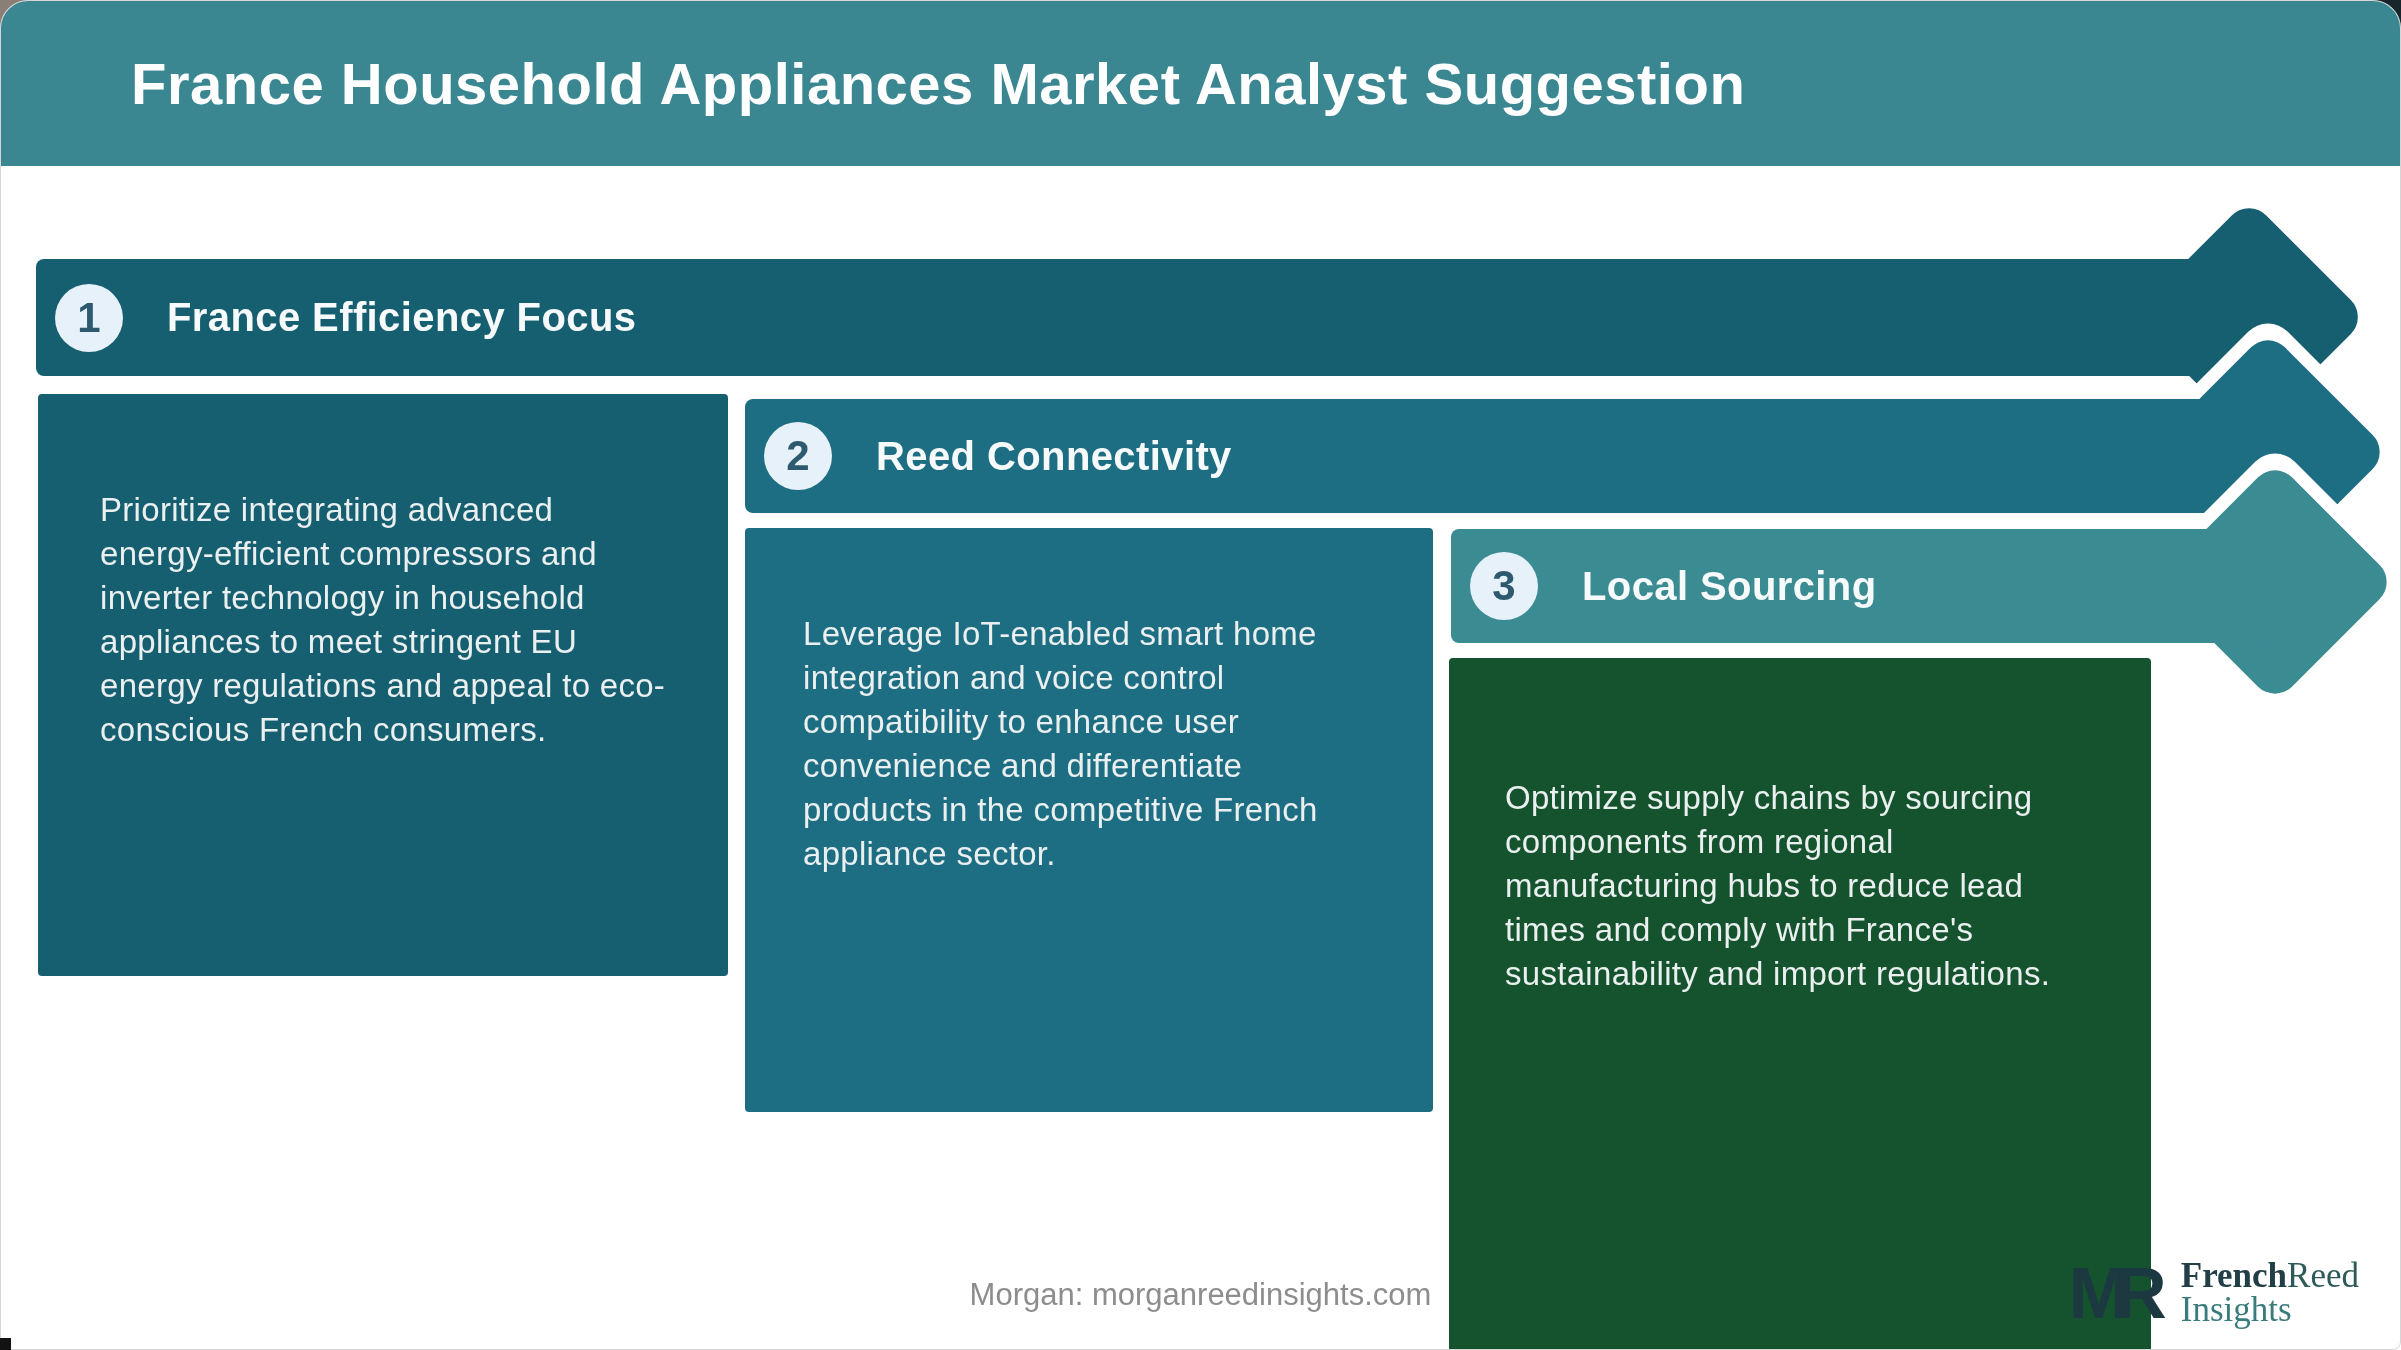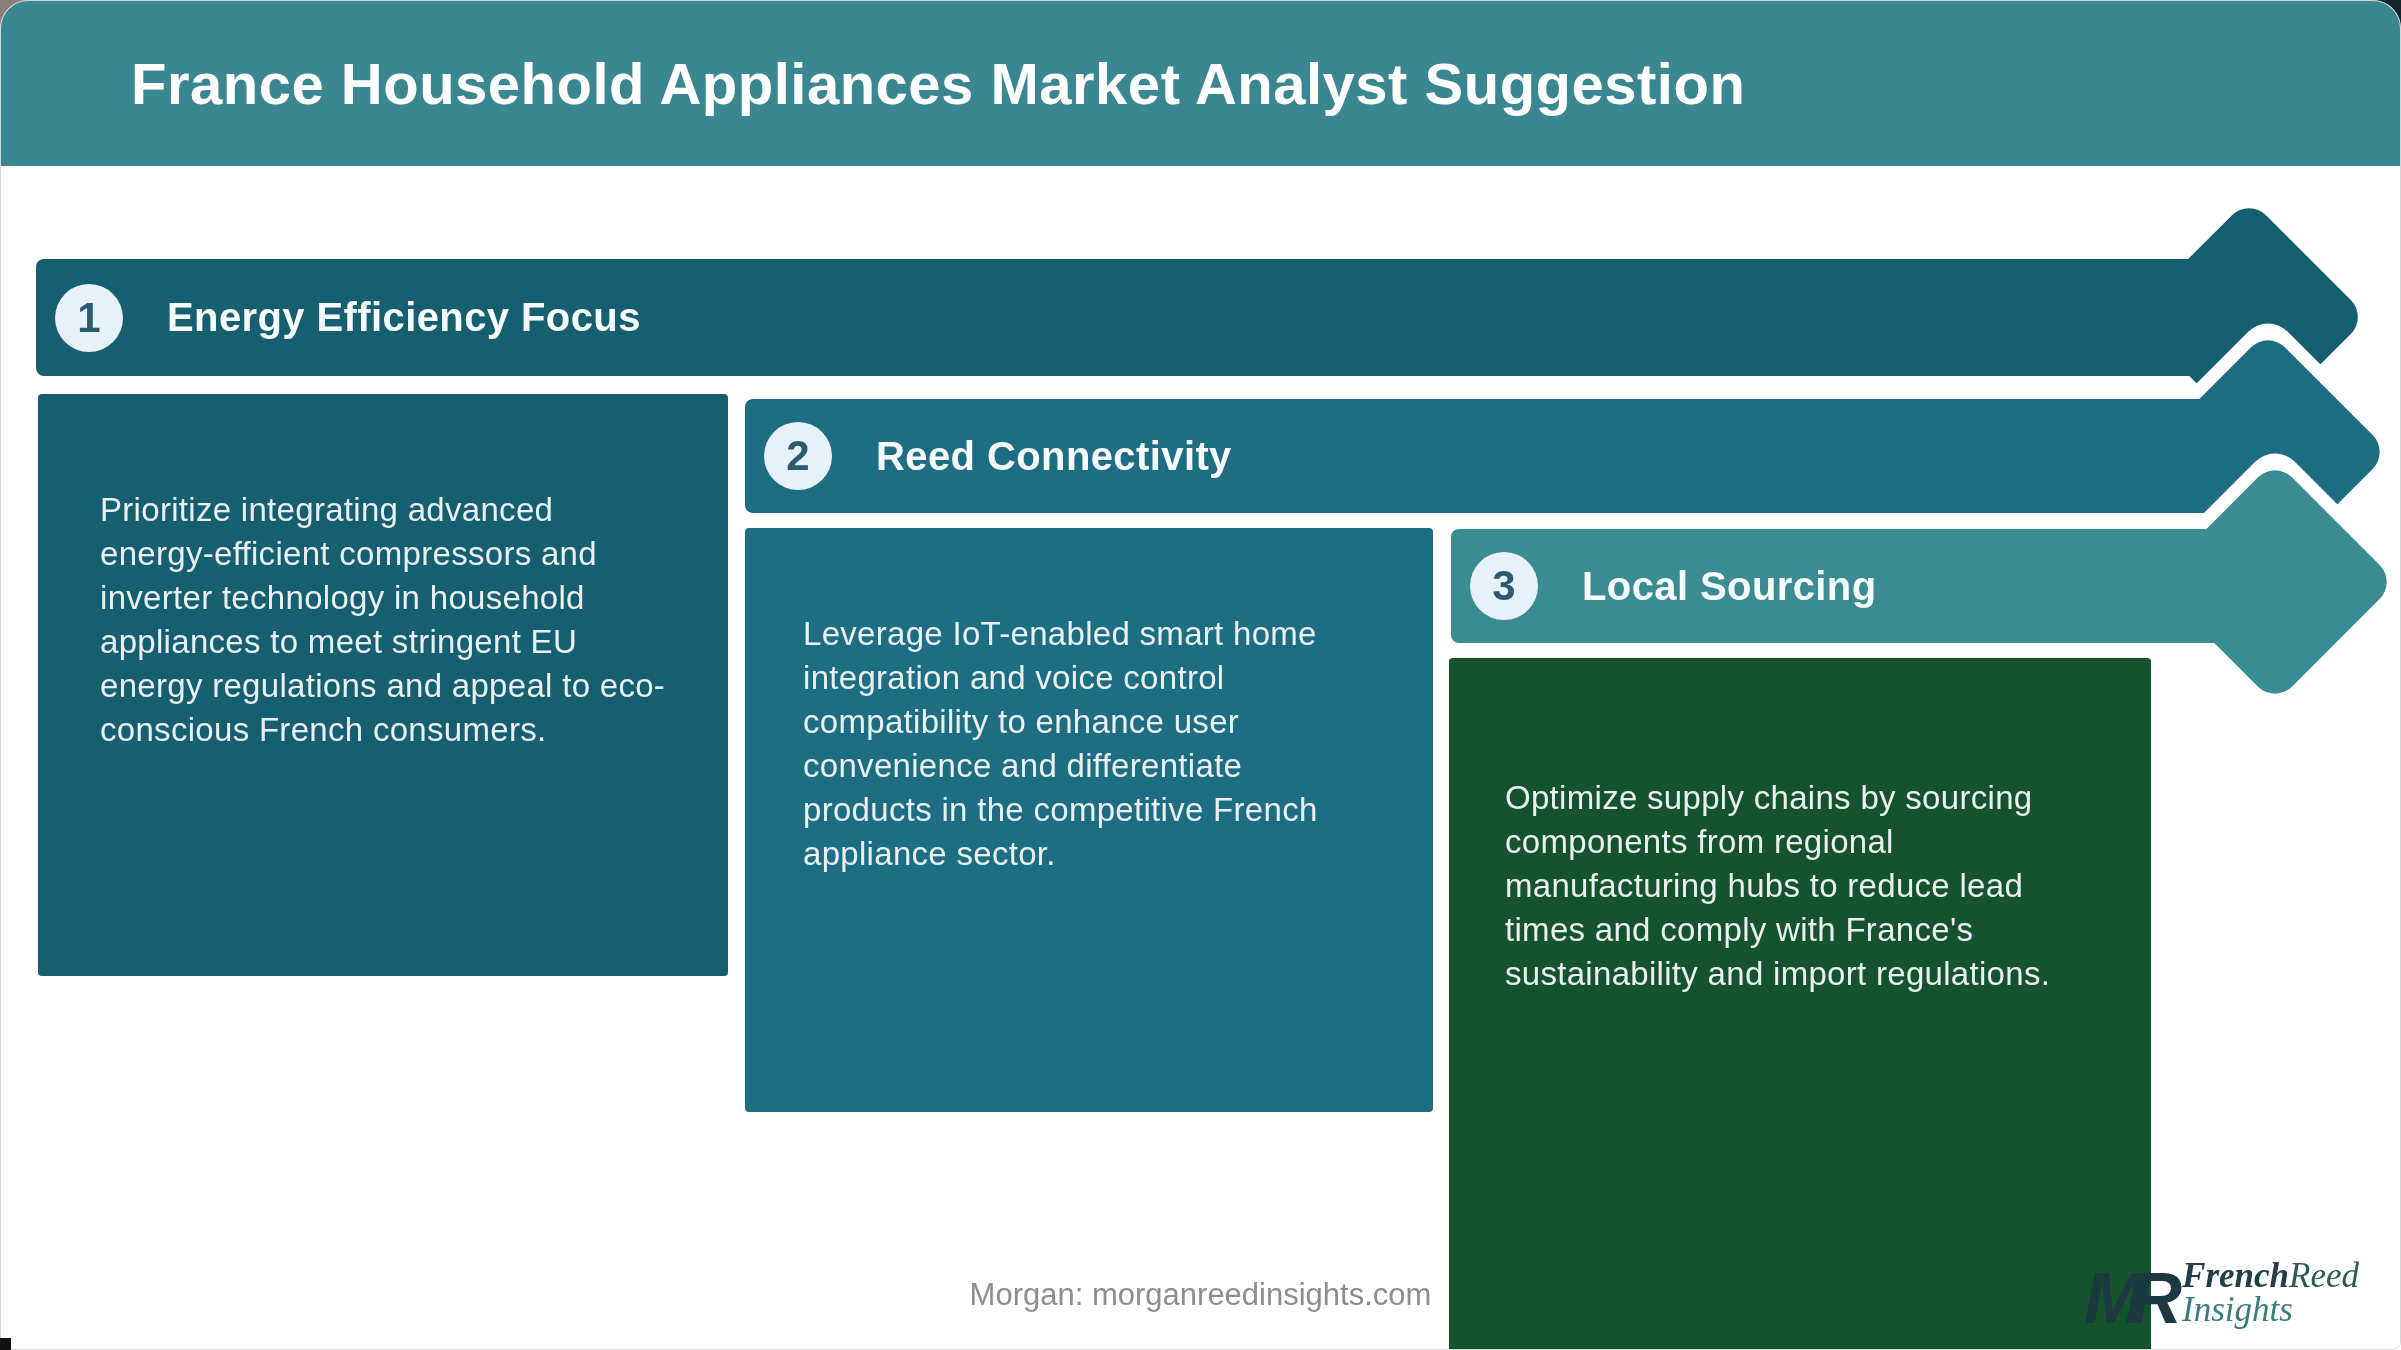--- a/index.html
+++ b/index.html
@@ -83,21 +83,21 @@
   .box2{left:744px;top:527px;width:688px;height:584px;padding:84px 58px 0 58px;background:#1e6e83;}
   .box3{left:1448px;top:657px;width:702px;height:715px;padding:118px 56px 0 56px;background:#14532d;}
 
   
   .source{
     position:absolute;left:0;top:1276px;width:100%;
     text-align:center;color:#8d8d8d;font-size:31px;z-index:6;
   }
   .logo{
     position:absolute;right:41px;top:1258px;z-index:7;
-    display:flex;align-items:flex-end;font-style:italic;
+    display:flex;align-items:center;gap:14px;
   }
   .monogram{
     color:#1c3840;font-size:72px;font-weight:800;line-height:58px;
     letter-spacing:-14px;padding-right:14px;
     font-family:"Liberation Sans",sans-serif;
   }
   .logo-text{font-family:"Liberation Serif",serif;line-height:34px;}
   .logo-name{font-size:35px;color:#223e46;}
   .logo-name .bold{font-weight:bold;color:#223e46;}
   .logo-name .reg{font-weight:normal;color:#2d5a58;}
@@ -116,21 +116,21 @@
   <div class="header">
     <h1>France Household Appliances Market Analyst Suggestion</h1>
   </div>
 
   <div class="arrow1">
     <div class="bar outline"></div>
     <div class="head outline"></div>
     <div class="head fill"></div>
     <div class="bar fill">
       <div class="badge">1</div>
-      <div class="step-title">Energy Efficiency Focus</div>
+      <div class="step-title">France Efficiency Focus</div>
     </div>
   </div>
 
   <div class="arrow2">
     <div class="bar outline"></div>
     <div class="head outline"></div>
     <div class="head fill"></div>
     <div class="bar fill">
       <div class="badge">2</div>
       <div class="step-title">Reed Connectivity</div>

